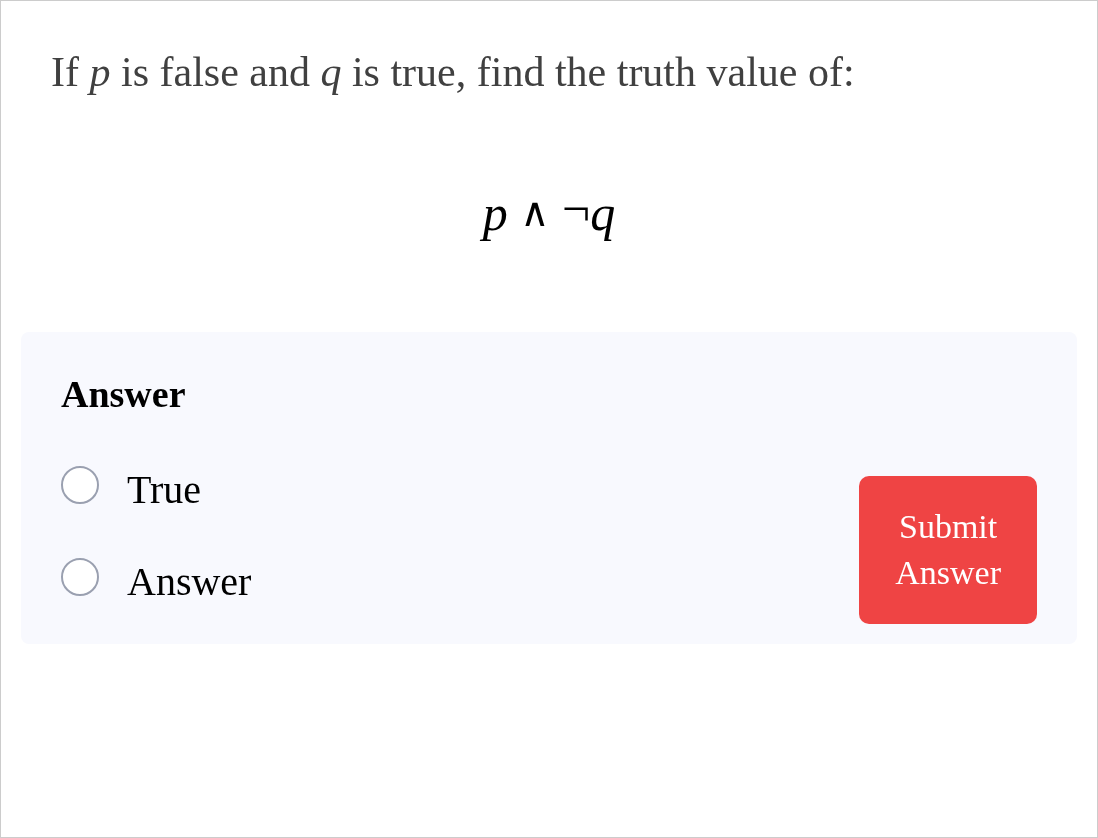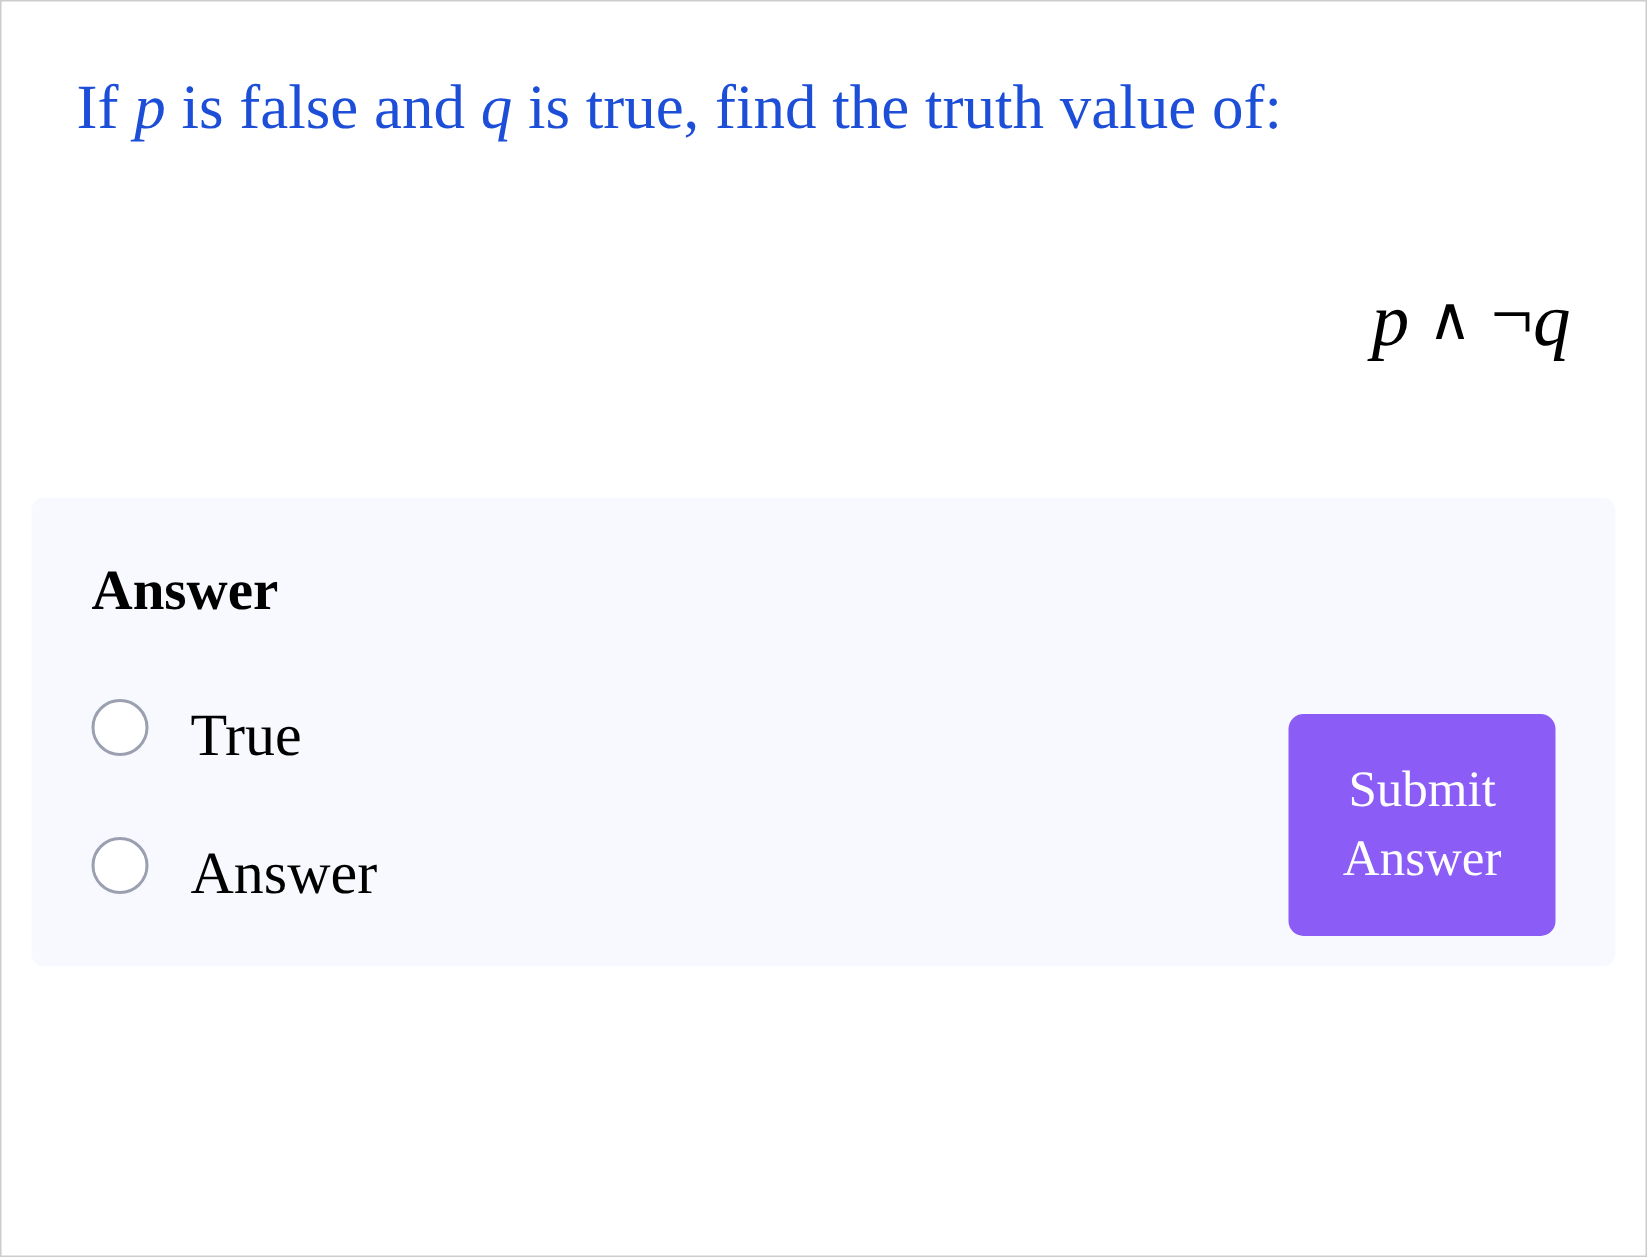--- a/index.html
+++ b/index.html
@@ -14,29 +14,29 @@
       height: 838px;
       border: 1px solid #ccc;
       position: relative;
     }
     .container {
       padding: 40px 50px 0 50px;
     }
     .question-text {
       font-size: 42px;
       line-height: 1.5;
-      color: #1d4ed8;
+      color: #404040;
       margin-bottom: 80px;
     }
     .math-var {
       font-style: italic;
       font-family: Georgia, 'Times New Roman', serif;
     }
     .formula {
-      text-align: right;
+      text-align: center;
       font-size: 50px;
       font-style: italic;
       font-family: Georgia, 'Times New Roman', serif;
       margin-bottom: 90px;
     }
     .formula .wedge {
       font-style: normal;
       position: relative;
       top: -4px;
       font-size: 40px;
@@ -80,21 +80,21 @@
       border: 2px solid #9aa0b0;
       border-radius: 50%;
       background: #fff;
       flex-shrink: 0;
     }
     .option-label {
       font-size: 40px;
       color: #000;
     }
     .submit-btn {
-      background: #8b5cf6;
+      background: #ef4444;
       color: #fff;
       border: none;
       border-radius: 10px;
       padding: 28px 36px;
       font-size: 34px;
       font-family: Georgia, 'Times New Roman', serif;
       text-align: center;
       cursor: pointer;
       line-height: 1.35;
       margin-top: 10px;

